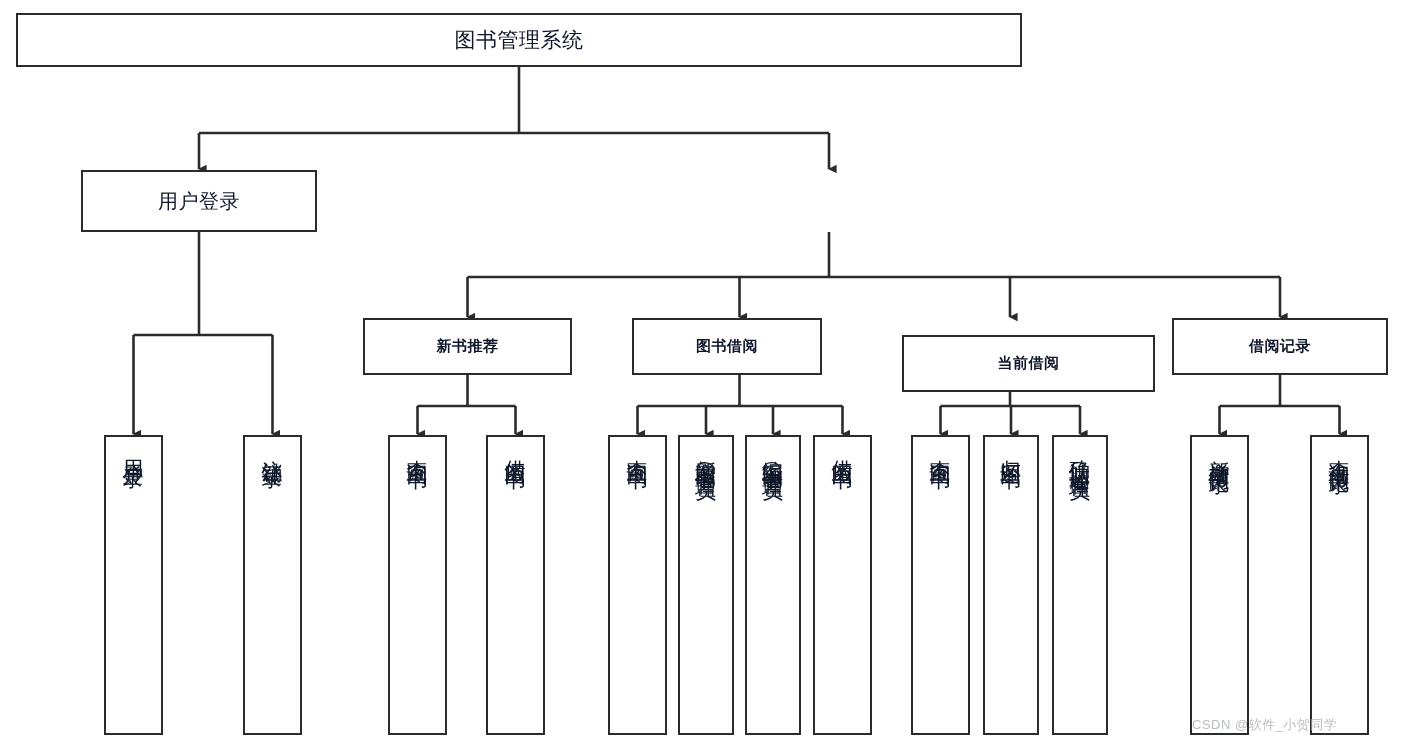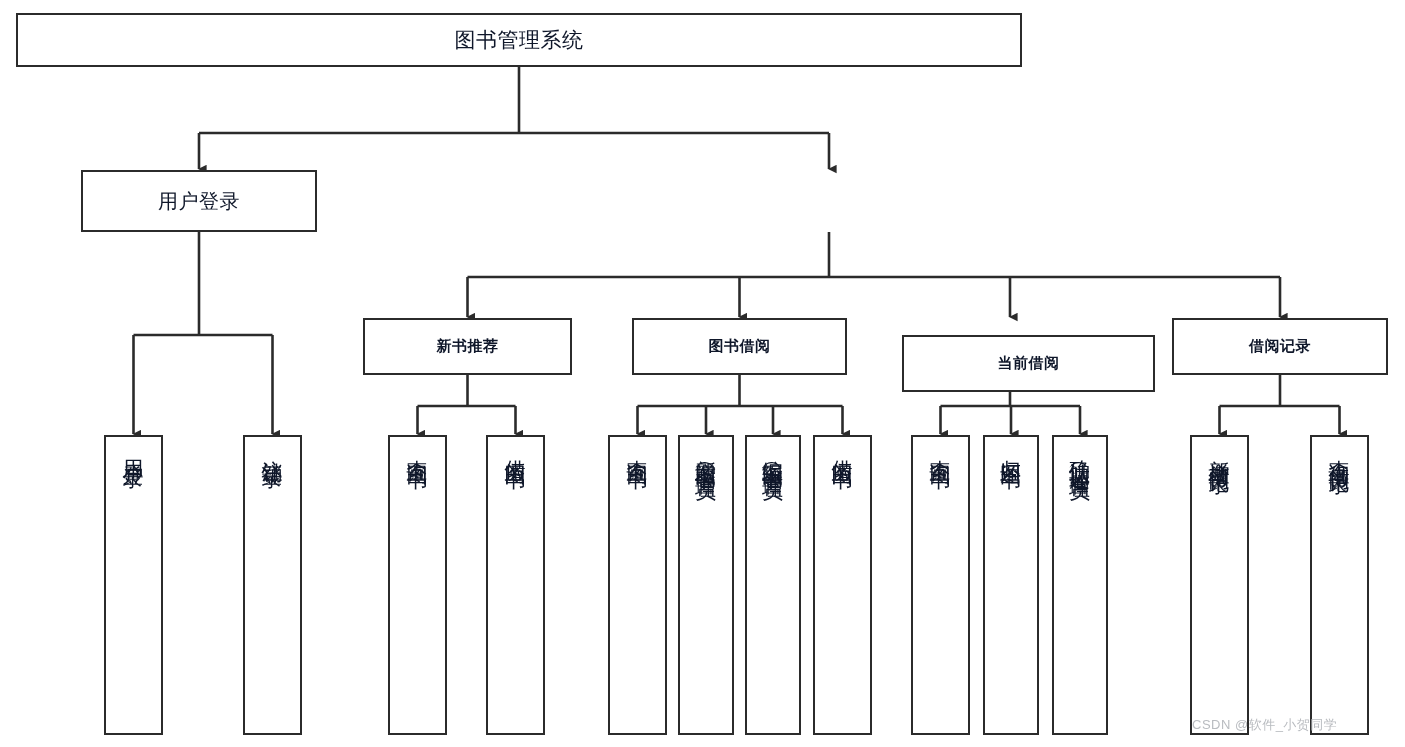--- a/index.html
+++ b/index.html
@@ -117,21 +117,21 @@
     <span class="node-label">图书管理系统</span>
   </div>
 
   <div class="node level2" id="n-user-login" style="left: 81px; top: 170px; width: 236px; height: 62px;">
     <span class="node-label">用户登录</span>
   </div>
 
   <div class="node level3" id="n-new-book-rec" style="left: 363px; top: 318px; width: 209px; height: 57px;">
     <span class="node-label">新书推荐</span>
   </div>
-  <div class="node level3" id="n-book-borrow" style="left: 632px; top: 318px; width: 215px; height: 57px;">
+  <div class="node level3" id="n-book-borrow" style="left: 632px; top: 318px; width: 190px; height: 57px;">
     <span class="node-label">图书借阅</span>
   </div>
   <div class="node level3" id="n-current-borrow" style="left: 902px; top: 335px; width: 253px; height: 57px;">
     <span class="node-label">当前借阅</span>
   </div>
   <div class="node level3" id="n-borrow-record" style="left: 1172px; top: 318px; width: 216px; height: 57px;">
     <span class="node-label">借阅记录</span>
   </div>
 
   <div id="leaf-container">

